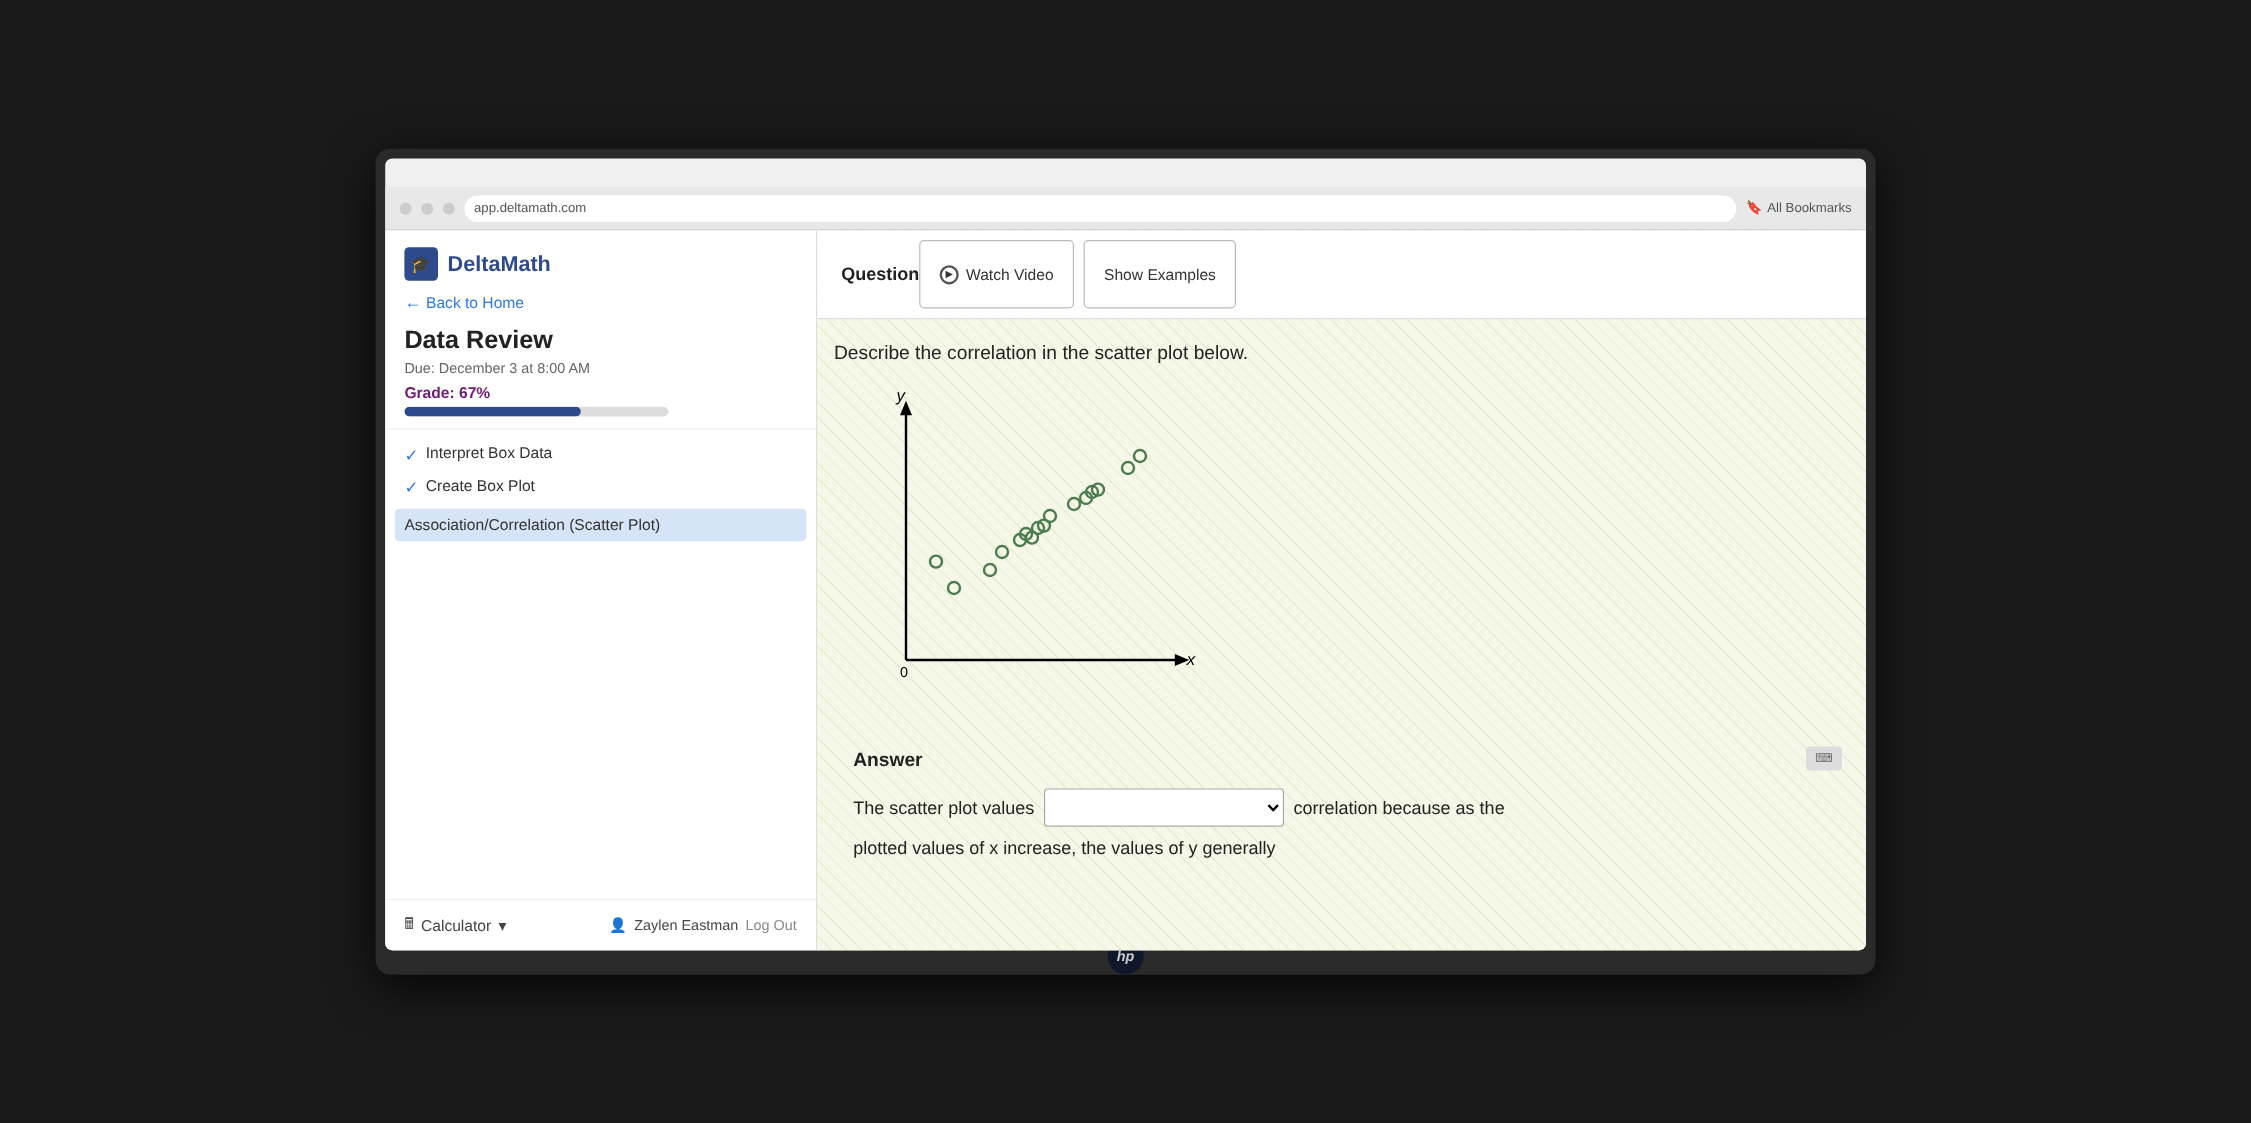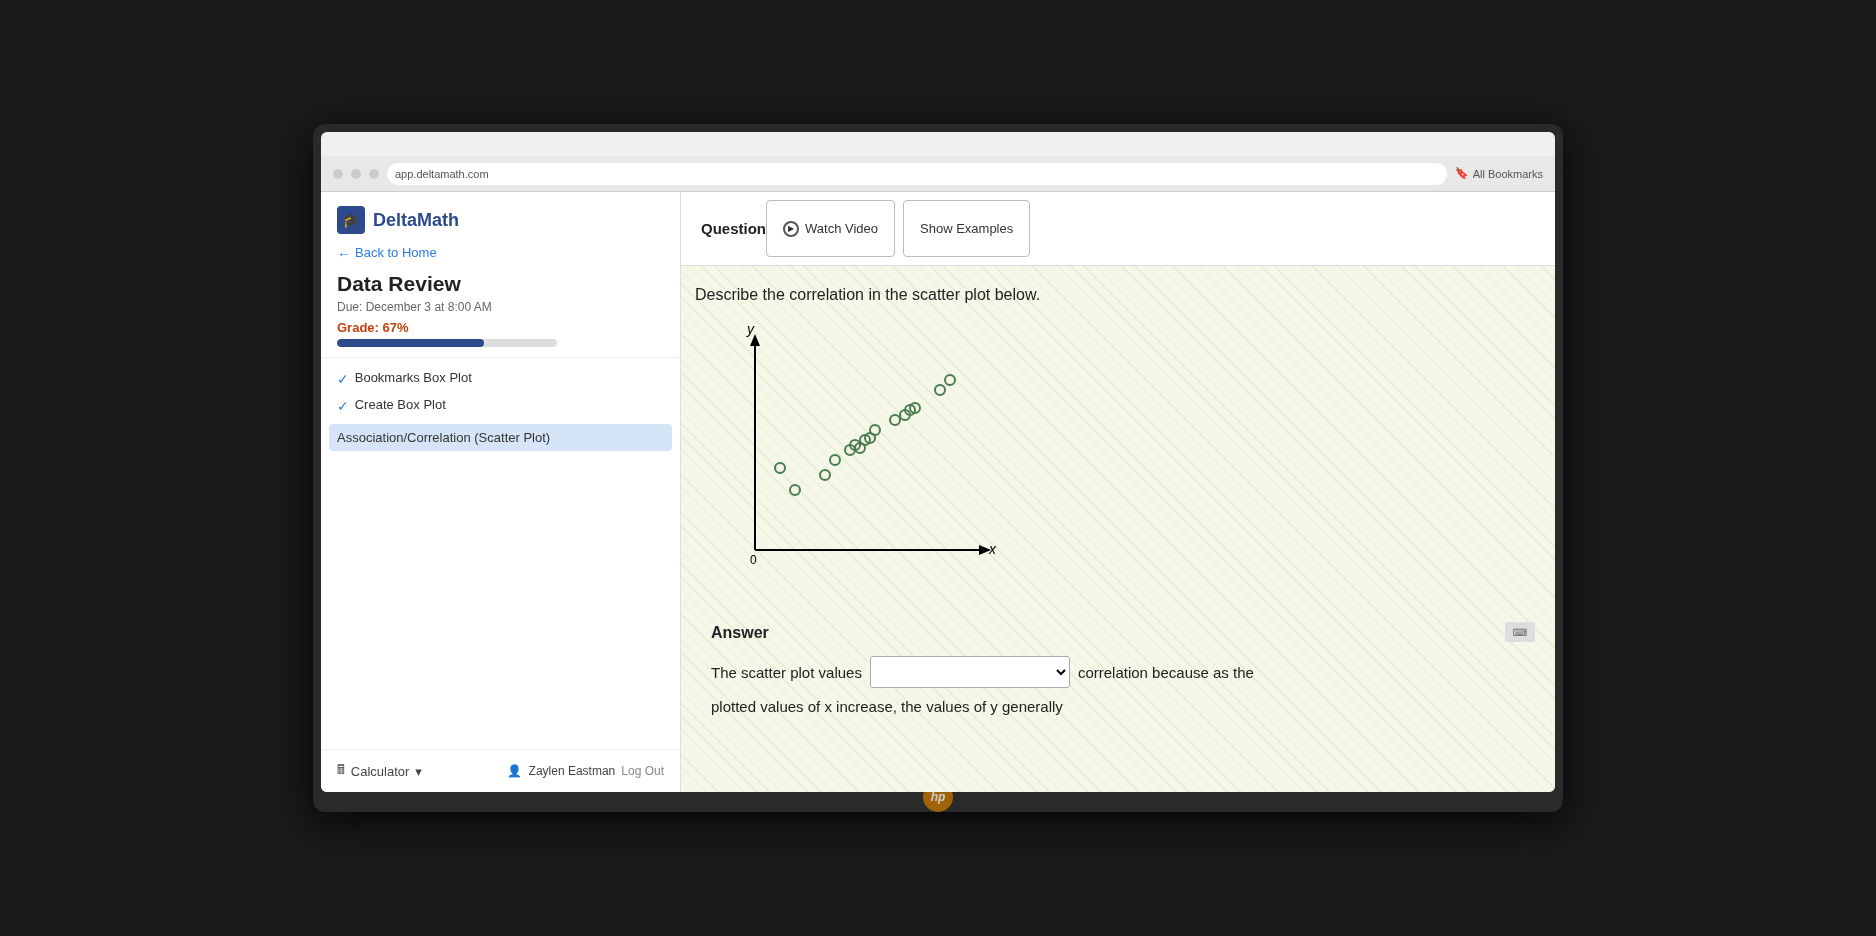--- a/index.html
+++ b/index.html
@@ -130,21 +130,21 @@
 
     .due-date {
       font-size: 12px;
       color: #666;
       margin-bottom: 6px;
     }
 
     .grade-label {
       font-size: 13px;
       font-weight: bold;
-      color: #c2410c;
+      color: #701a75;
       margin-bottom: 4px;
     }
 
     .progress-bar-container {
       width: 220px;
       height: 8px;
       background: #ddd;
       border-radius: 4px;
       overflow: hidden;
     }
@@ -360,21 +360,21 @@
       height: 20px;
       border-radius: 0 0 12px 12px;
       display: flex;
       align-items: center;
       justify-content: center;
     }
 
     .hp-logo {
       width: 30px; height: 30px;
       border-radius: 50%;
-      background: #a16207;
+      background: #0f172a;
       display: flex;
       align-items: center;
       justify-content: center;
       color: #ccc;
       font-size: 12px;
       font-style: italic;
       font-weight: bold;
       margin-top: -10px;
     }
   </style>
@@ -411,21 +411,21 @@
           <div class="due-date">Due: December 3 at 8:00 AM</div>
           <div class="grade-label">Grade: 67%</div>
           <div class="progress-bar-container">
             <div class="progress-bar-fill" style="width: 67%;"></div>
           </div>
         </div>
 
         <div class="sidebar-topics">
           <div class="topic-item">
             <span class="topic-check">✓</span>
-            <span>Bookmarks Box Plot</span>
+            <span>Interpret Box Data</span>
           </div>
           <div class="topic-item">
             <span class="topic-check">✓</span>
             <span>Create Box Plot</span>
           </div>
           <div class="topic-item active">
             <span>Association/Correlation (Scatter Plot)</span>
           </div>
         </div>
 

